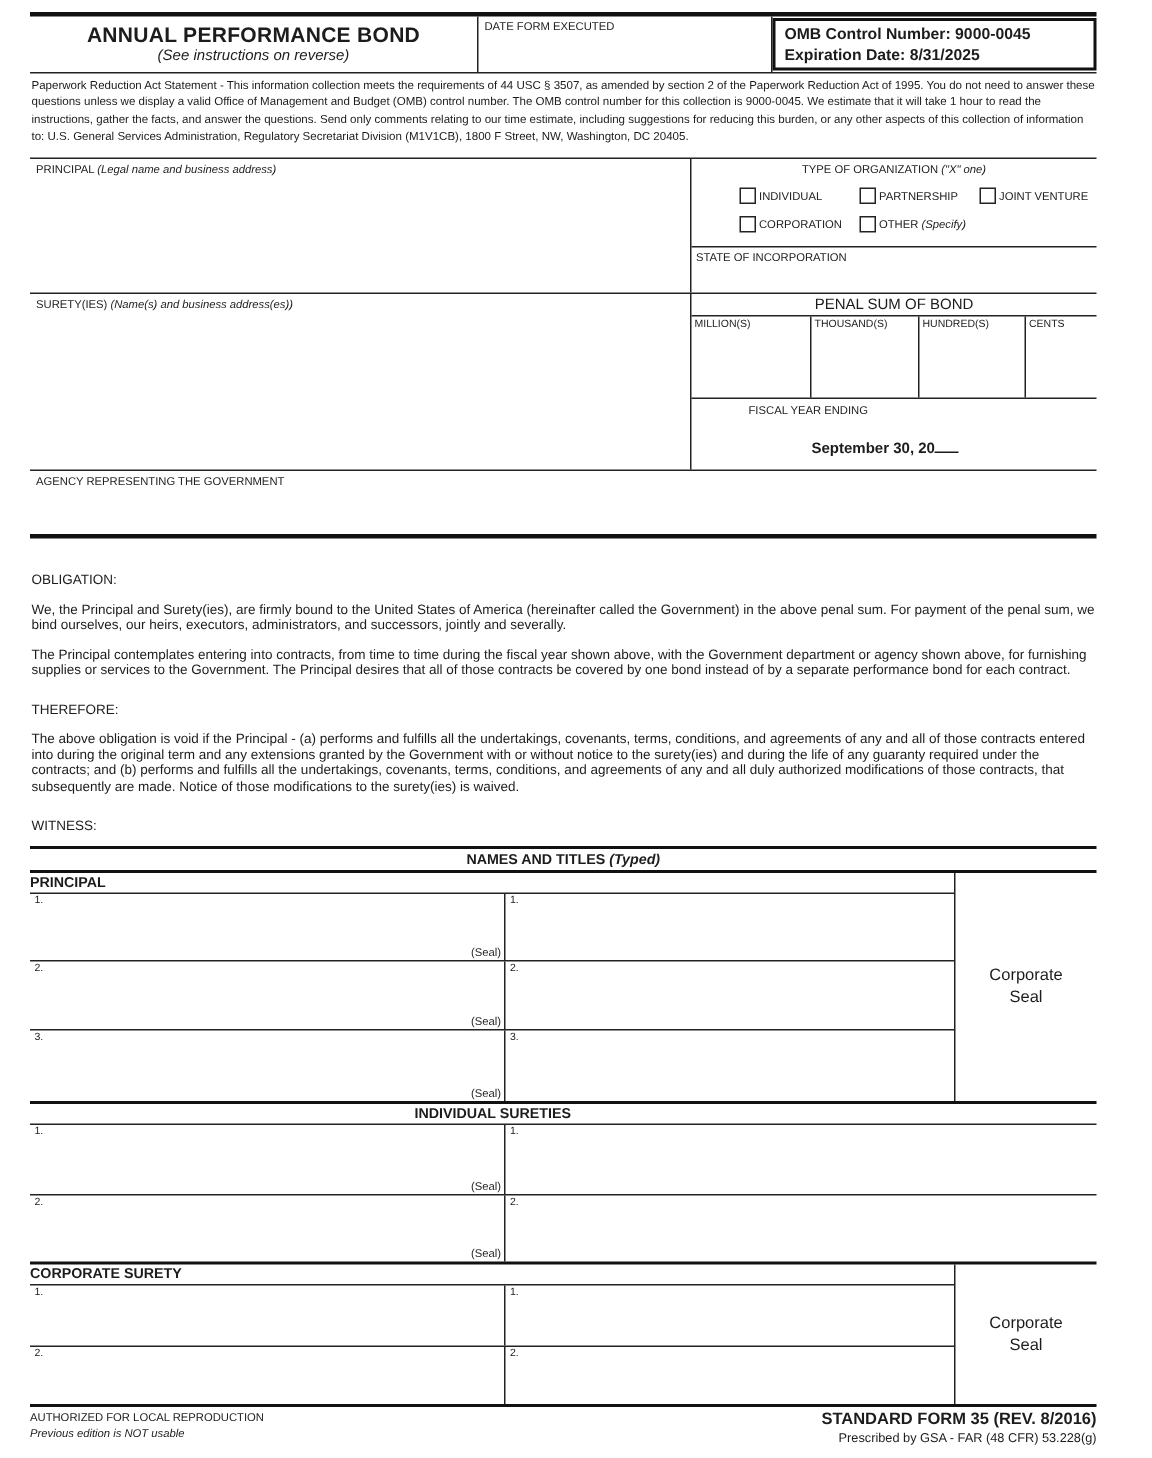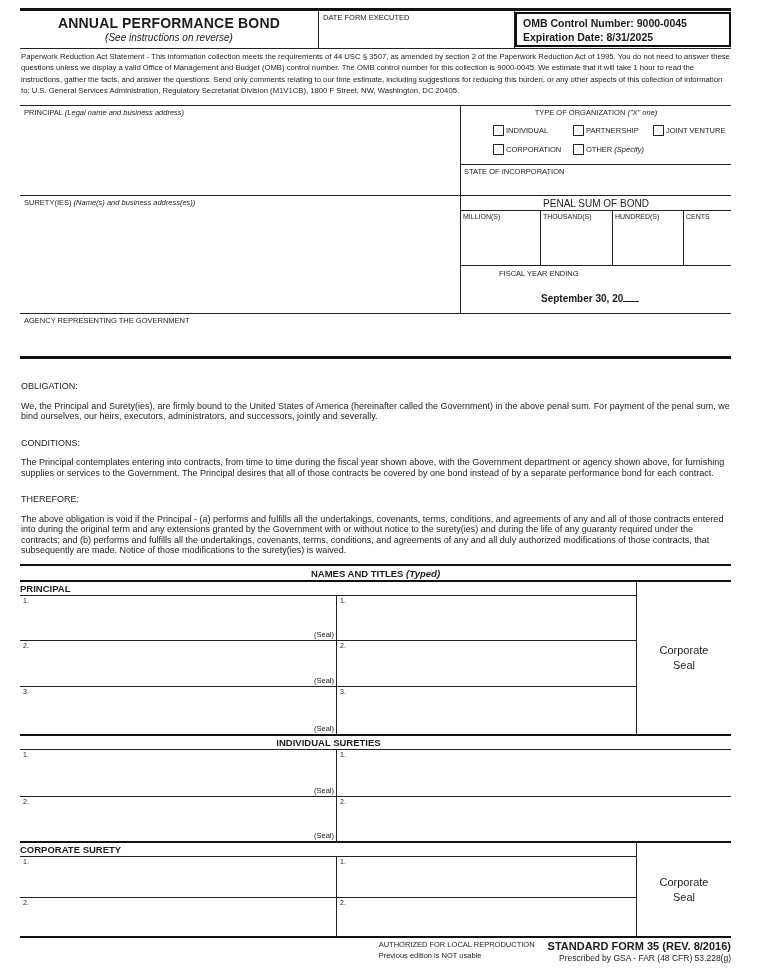--- a/index.html
+++ b/index.html
@@ -75,23 +75,23 @@
   .sig-row:last-child { border-bottom: none; }
   .sig-cell { width: 317px; border-right: 1px solid #222; position: relative; padding: 1px 3px; font-size: 7px; }
   .name-cell { flex: 1; padding: 1px 3px; font-size: 7px; }
   .seal-tag { position: absolute; right: 2px; bottom: 1px; font-size: 7.5px; }
   .seal-col { flex: 1; display: flex; align-items: center; justify-content: center; }
   .seal-col span { display: inline-block; width: 54px; text-align: center; font-size: 11px; line-height: 1.35; }
   .h45 { height: 45px; } .h46 { height: 46px; } .h47 { height: 47px; }
   .h44 { height: 44px; } .h41 { height: 41px; } .h38 { height: 38px; }
 
   
-  .footer { display: flex; justify-content: flex-end; padding-top: 2px; }
+  .footer { display: flex; justify-content: space-between; padding-top: 2px; }
   .foot-left { font-size: 7.5px; line-height: 1.4; }
-  .foot-left .l2 { }
+  .foot-left .l2 { font-style: italic; }
   .foot-right { text-align: right; }
   .foot-right .r1 { font-size: 11px; font-weight: bold; margin-left: 13px; }
   .foot-right .r2 { font-size: 8.5px; margin-top: 1px; }
 </style>
 </head>
 <body>
 
 <div class="page">
 <div class="content">
 
@@ -171,21 +171,20 @@
     </div>
   </div>
 
   <div class="agency">
     <span>AGENCY REPRESENTING THE GOVERNMENT</span>
   </div>
 
   <div class="legal">
     <h3>OBLIGATION:</h3>
     <p>We, the Principal and Surety(ies), are firmly bound to the United States of America (hereinafter called the Government) in the above penal sum.  For payment of the penal sum, we bind ourselves, our heirs, executors, administrators, and successors, jointly and severally.</p>
-    <h3>CONDITIONS:</h3>
     <p>The Principal contemplates entering into contracts, from time to time during the fiscal year shown above, with the Government department or agency shown above, for furnishing supplies or services to the Government.  The Principal desires that all of those contracts be covered by one bond instead of by a separate performance bond for each contract.</p>
     <h3>THEREFORE:</h3>
     <p>The above obligation is void if the Principal - (a) performs and fulfills all the undertakings, covenants, terms, conditions, and agreements of any and all of those contracts entered into during the original term and any extensions granted by the Government with or without notice to the surety(ies) and during the life of any guaranty required under the contracts; and (b) performs and fulfills all the undertakings, covenants, terms, conditions, and agreements of any and all duly authorized modifications of those contracts, that subsequently are made.  Notice of those modifications to the surety(ies) is waived.</p>
     <h3>WITNESS:</h3>
     <p>The Principal and Surety(ies) executed this performance bond and affixed their seals on the above date.</p>
   </div>
 
   <div class="sig-table">
     <div class="sig-hdr">
       <div class="c2">

